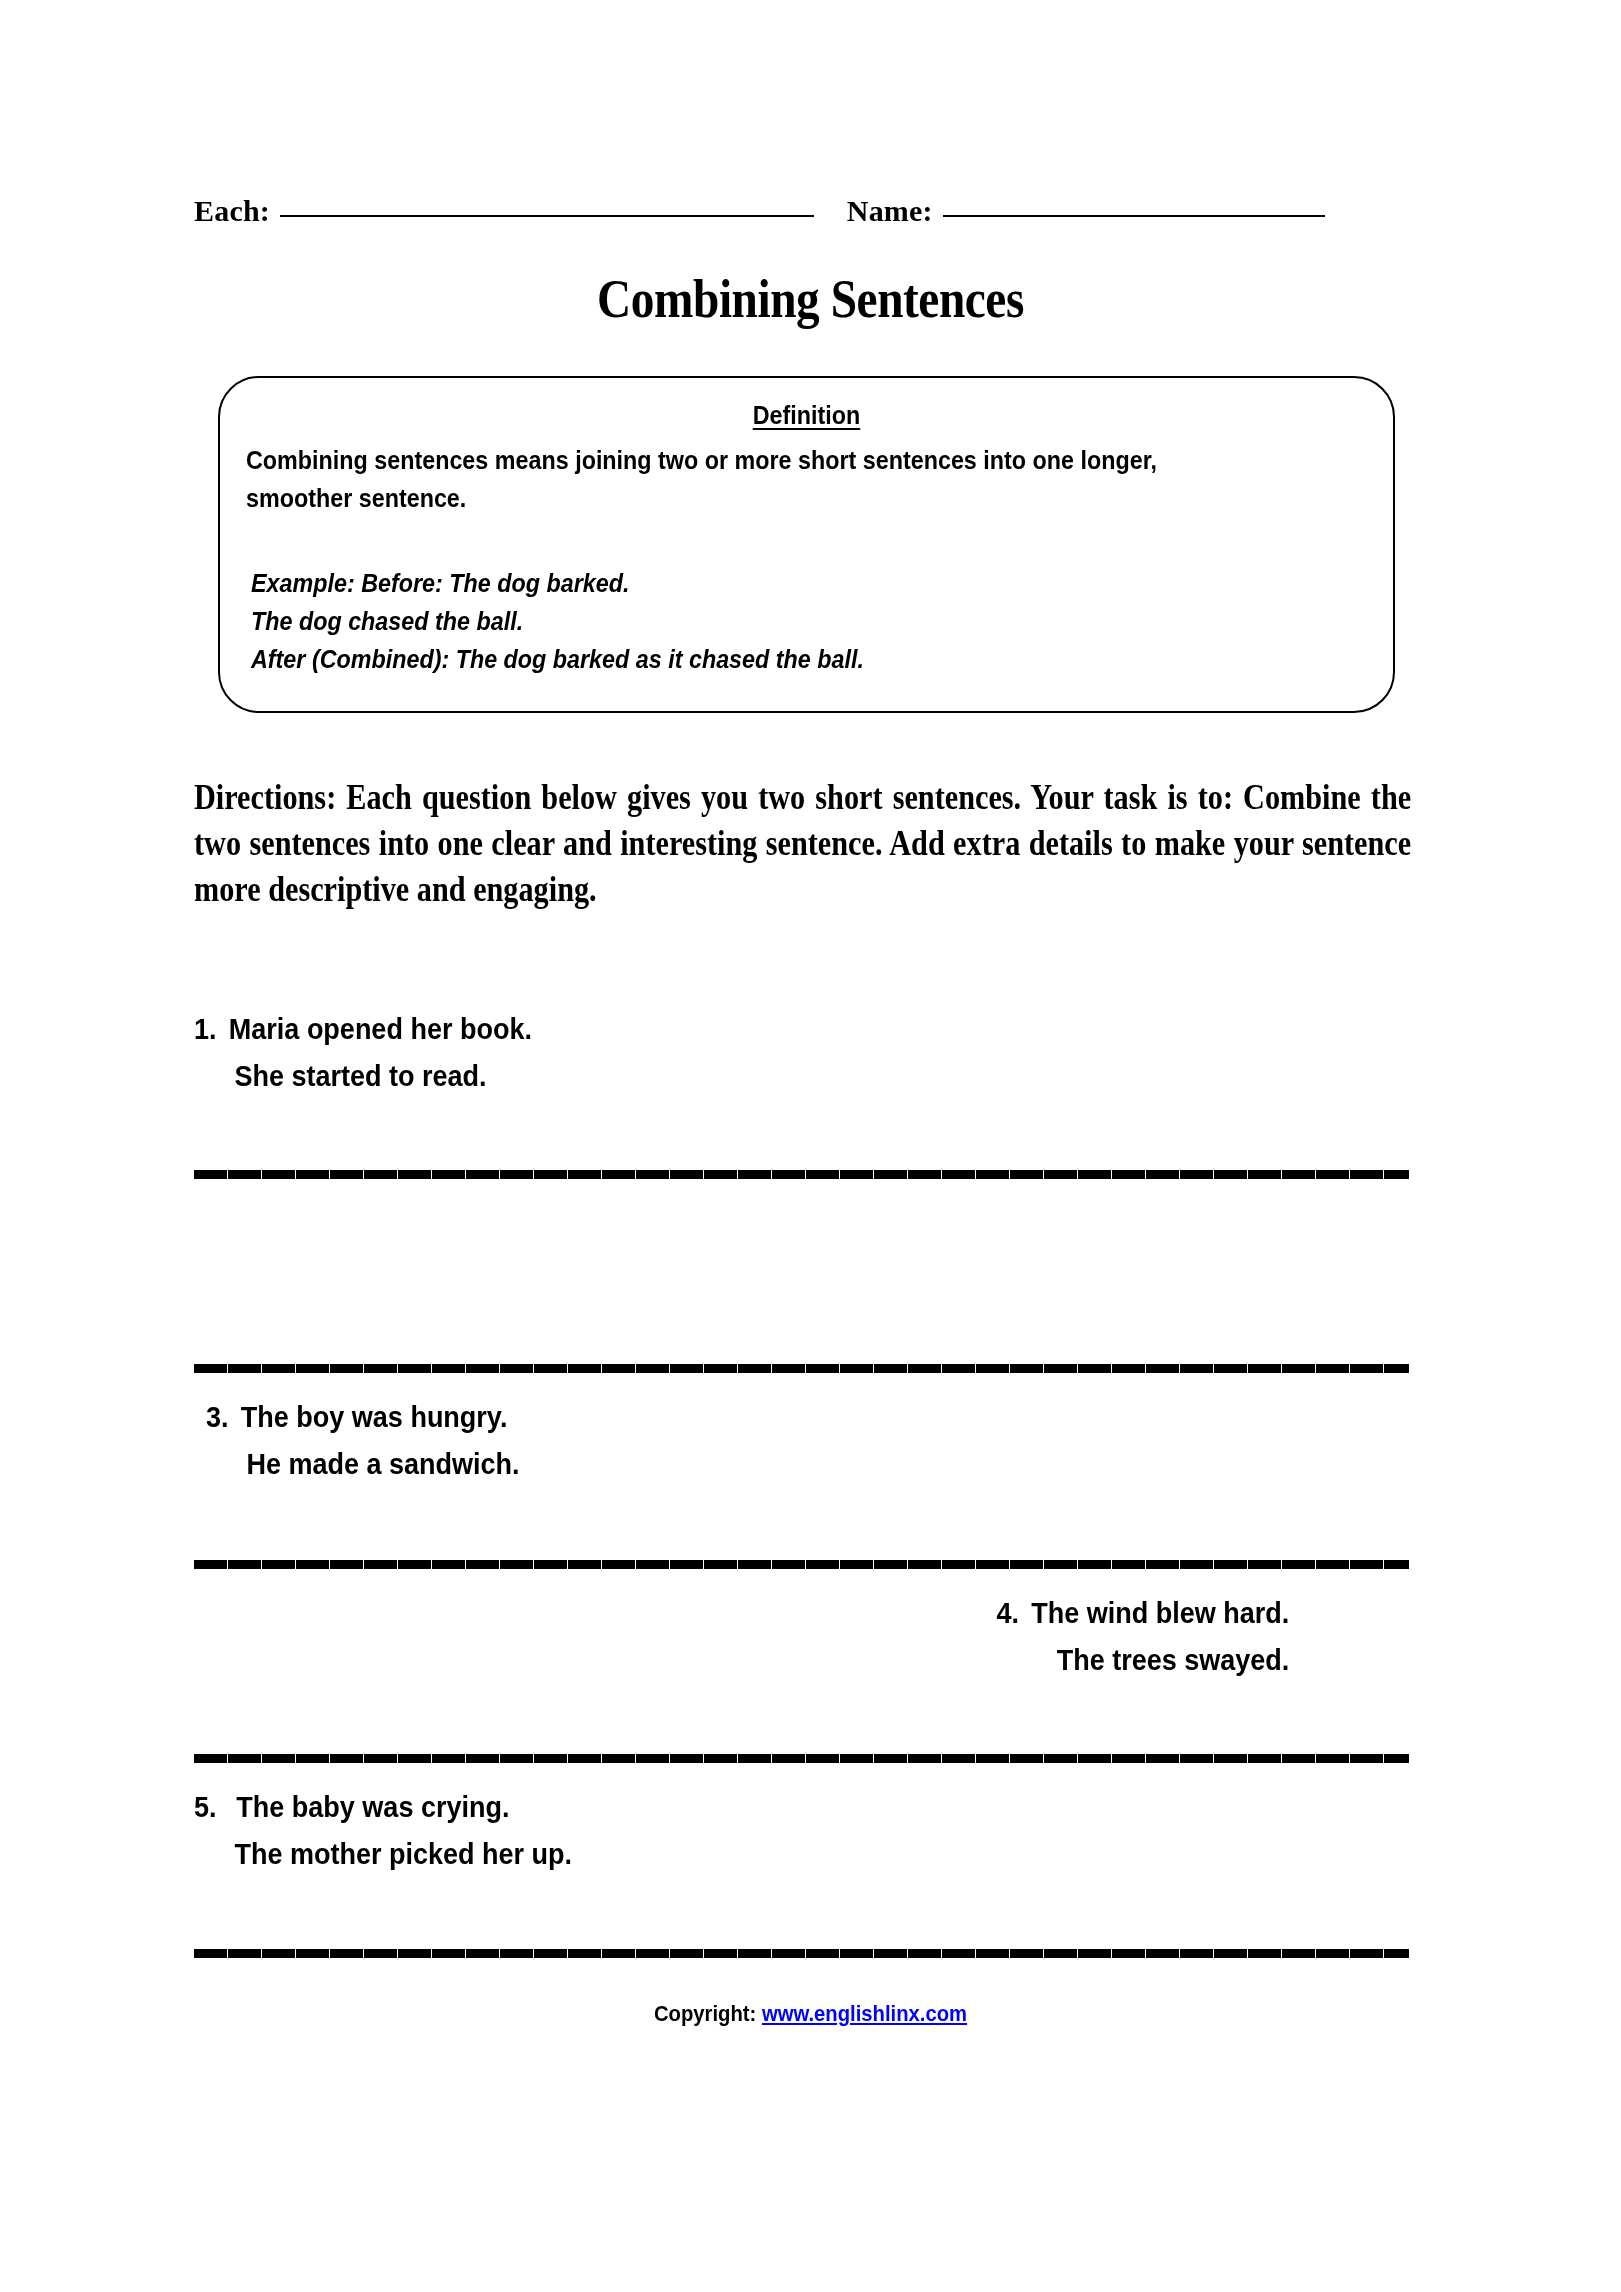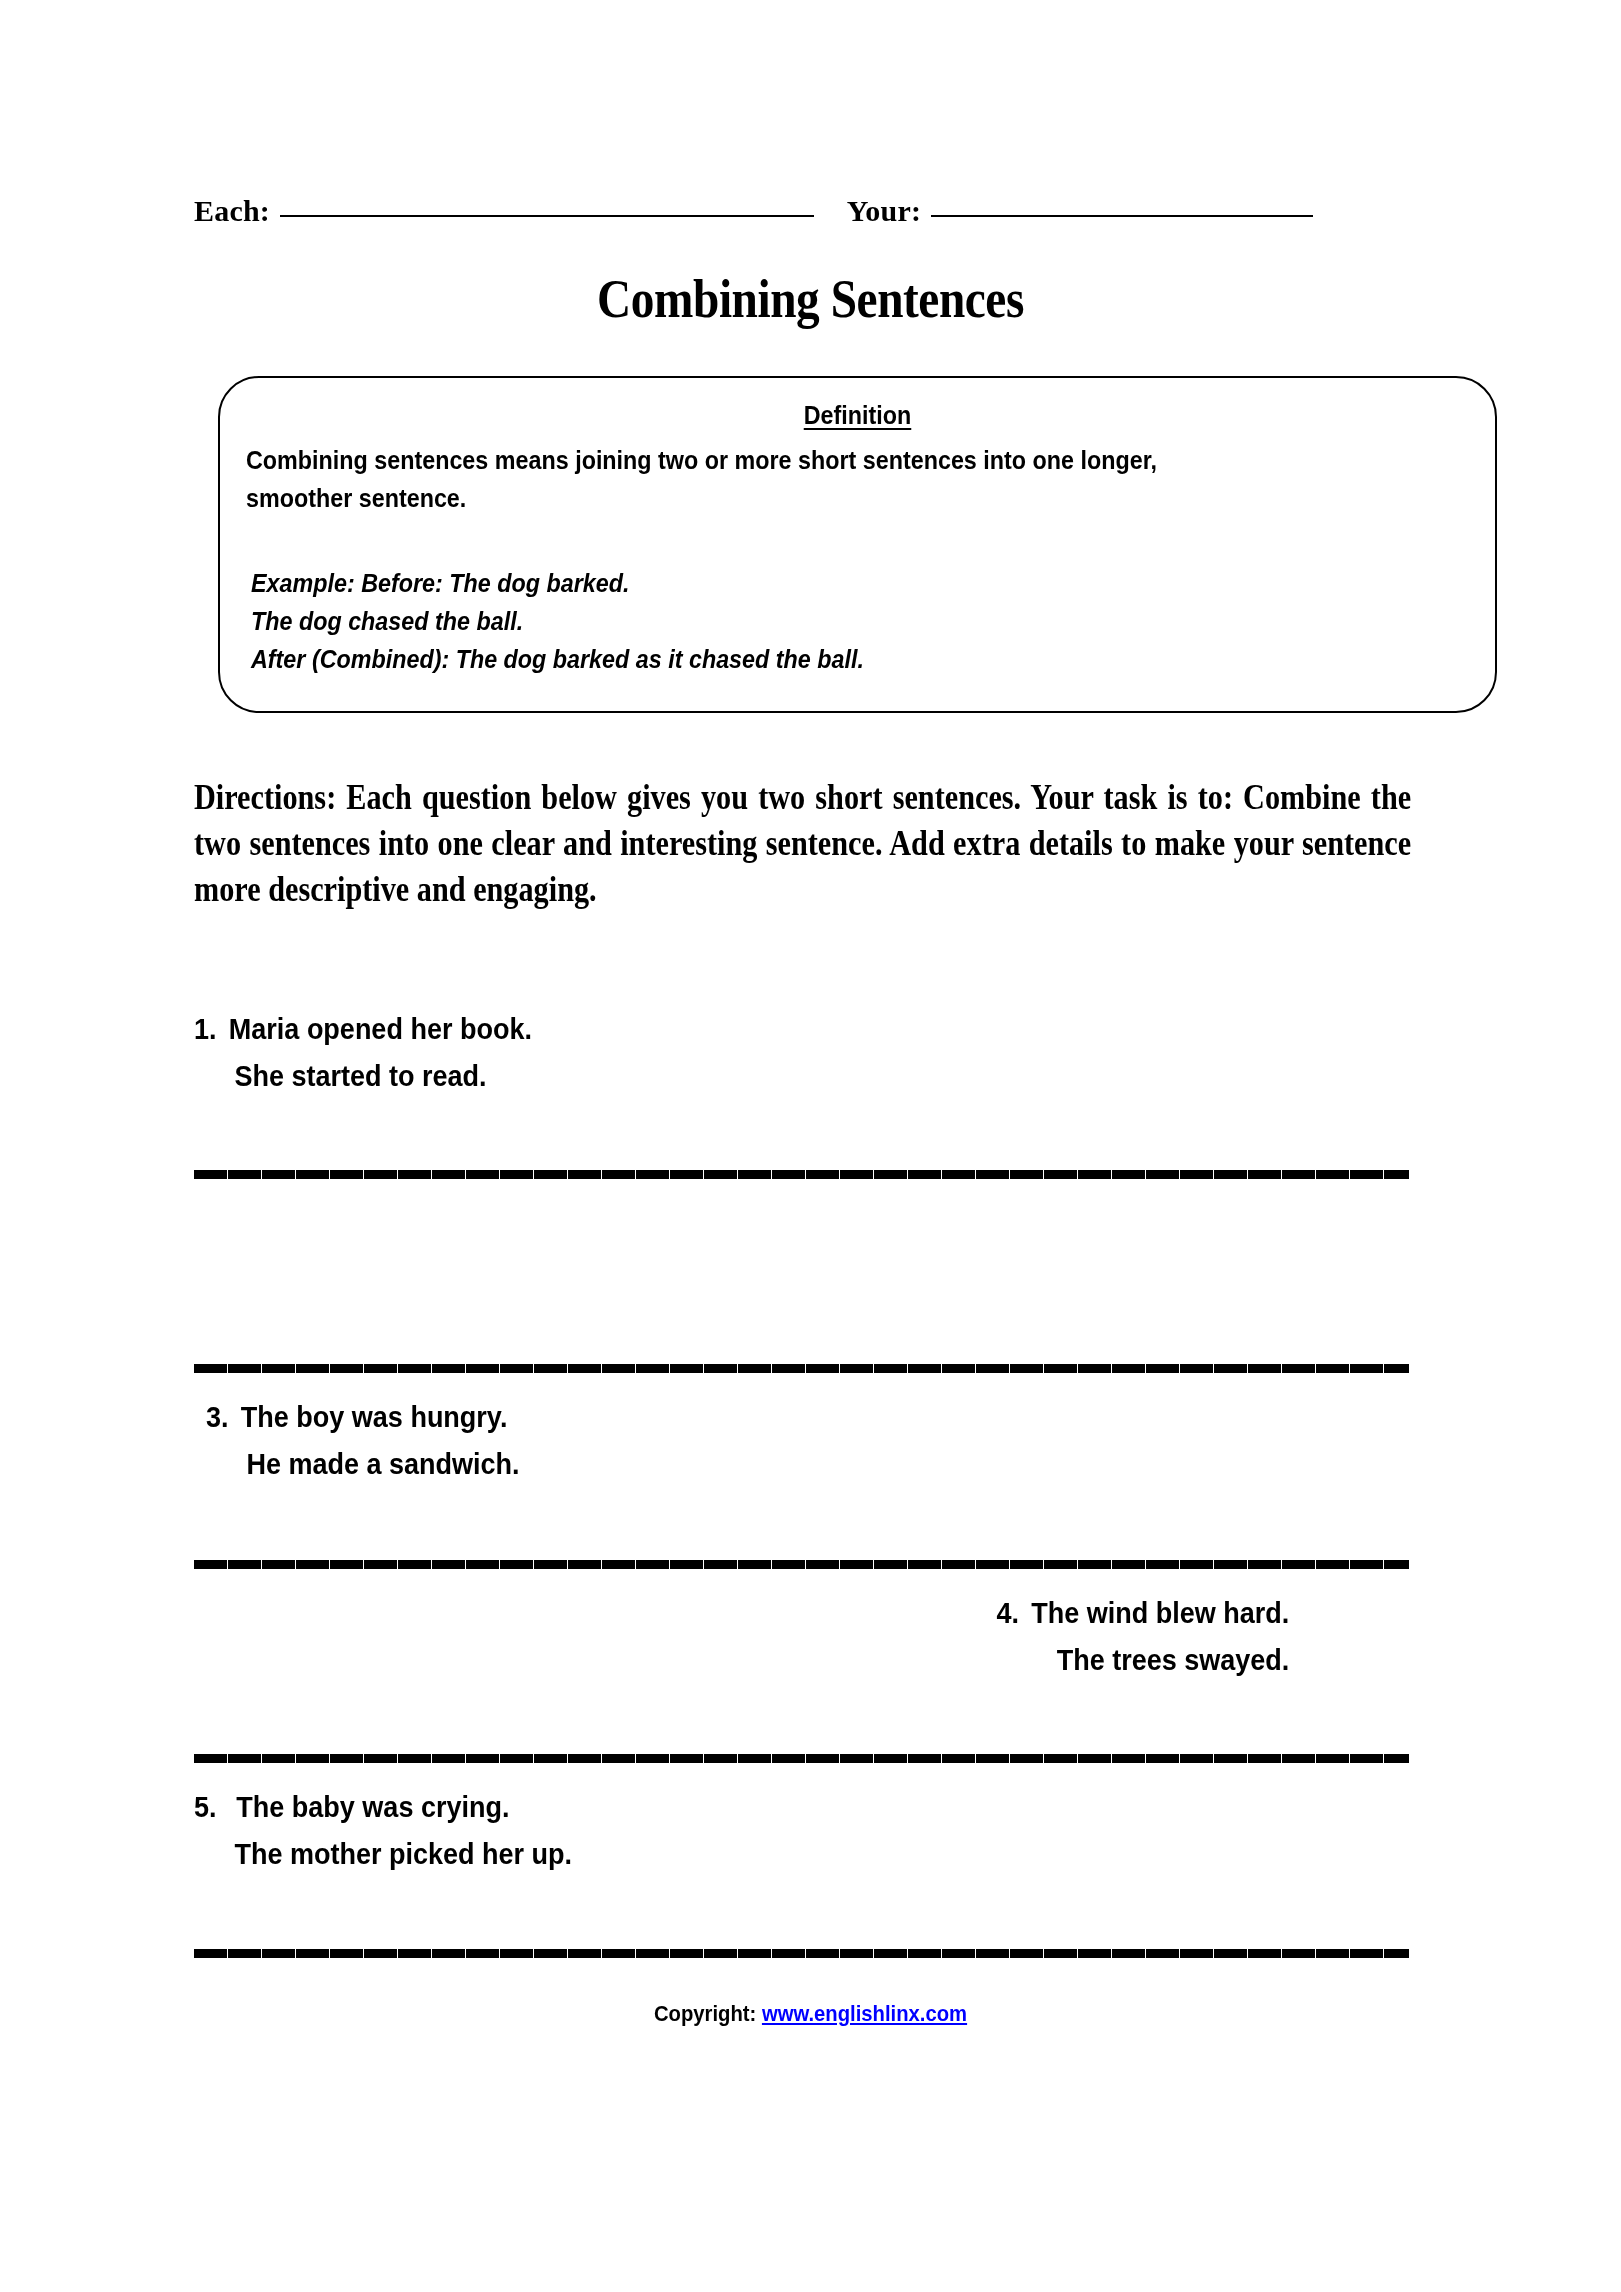--- a/index.html
+++ b/index.html
@@ -67,21 +67,21 @@
     letter-spacing: -0.5px;
     transform: scaleX(0.86);
     transform-origin: center top;
   }
 
   
   .definition-box {
     position: absolute;
     left: 218px;
     top: 376px;
-    width: 1279px;
+    width: 1177px;
     height: 337px;
     box-sizing: border-box;
     border: 2.9px solid #000000;
     border-radius: 41px;
     background: #ffffff;
   }
   .definition-heading {
     position: absolute;
     left: 0;
     top: 21.6px;
@@ -190,21 +190,21 @@
 </style>
 </head>
 <body>
 
 <div class="page">
 
   <div class="name-date-row">
     <span class="nd-label">Each:</span>
     <span class="nd-rule rule-name"></span>
     <span class="gap-mid"></span>
-    <span class="nd-label">Your:</span>
+    <span class="nd-label">Name:</span>
     <span class="nd-rule rule-date"></span>
   </div>
 
   <div class="worksheet-title">Combining Sentences</div>
 
   <div class="definition-box">
     <div class="definition-heading">Definition</div>
     <div class="definition-body">Combining sentences means joining two or more short sentences into one longer, smoother sentence.</div>
     <div class="definition-examples">
       <div>Example: Before: The dog barked.</div>

